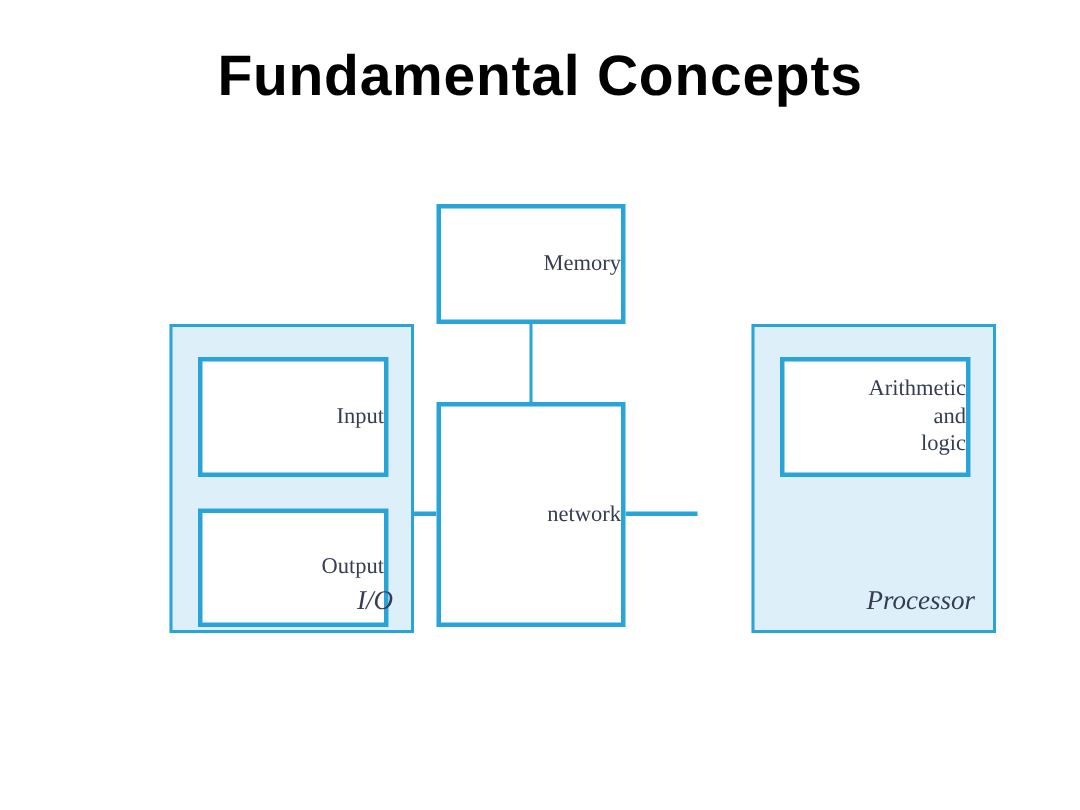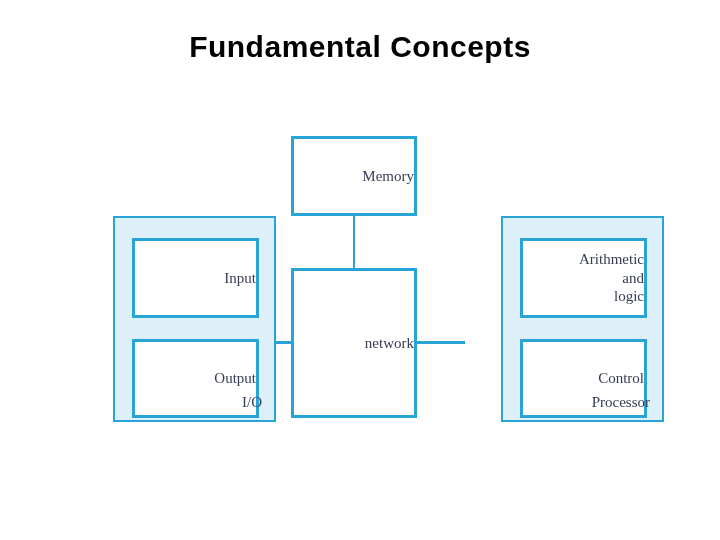--- a/index.html
+++ b/index.html
@@ -20,21 +20,21 @@
   }
   .title {
     position: absolute;
     top: 30px;
     left: 0;
     width: 720px;
     margin: 0;
     text-align: center;
     font-family: "Liberation Sans", sans-serif;
     font-weight: bold;
-    font-size: 30px;
+    font-size: 38px;
     letter-spacing: 0.5px;
     color: var(--title-color);
   }
   .box {
     position: absolute;
     background: #ffffff;
     border: 3px solid var(--accent);
     display: flex;
     flex-direction: column;
     align-items: flex-end;
@@ -57,22 +57,23 @@
   }
   .group.io { left: 77px; }
   .group.processor { left: 465px; }
   .group .box { left: 17px; width: 127px; }
   .group .box.top { top: 20px; height: 80px; }
   .group .box.bottom { top: 121px; height: 79px; }
   .caption {
     position: absolute;
     right: 12px;
     bottom: 9px;
-    font-size: 15px;
+    font-size: 18px;
     color: var(--diagram-text);
+    font-style: italic;
   }
   .connector { position: absolute; background: var(--accent); }
   .connector.v { left: 353px; top: 216px; width: 2px; height: 52px; }
   .connector.h { top: 341px; height: 3px; }
   .connector.h.left { left: 240px; width: 51px; }
   .connector.h.right { left: 417px; width: 48px; }
 </style>
 </head>
 <body>
 
@@ -102,20 +103,17 @@
       </div>
       <div class="caption">I/O</div>
     </div>
 
     <div class="group processor">
       <div class="box top">
         <span>Arithmetic</span>
         <span>and</span>
         <span>logic</span>
       </div>
-      <div class="box bottom">
-        <span>Control</span>
-      </div>
       <div class="caption">Processor</div>
     </div>
 
   </div>
 </div>
 
 </body></html>

